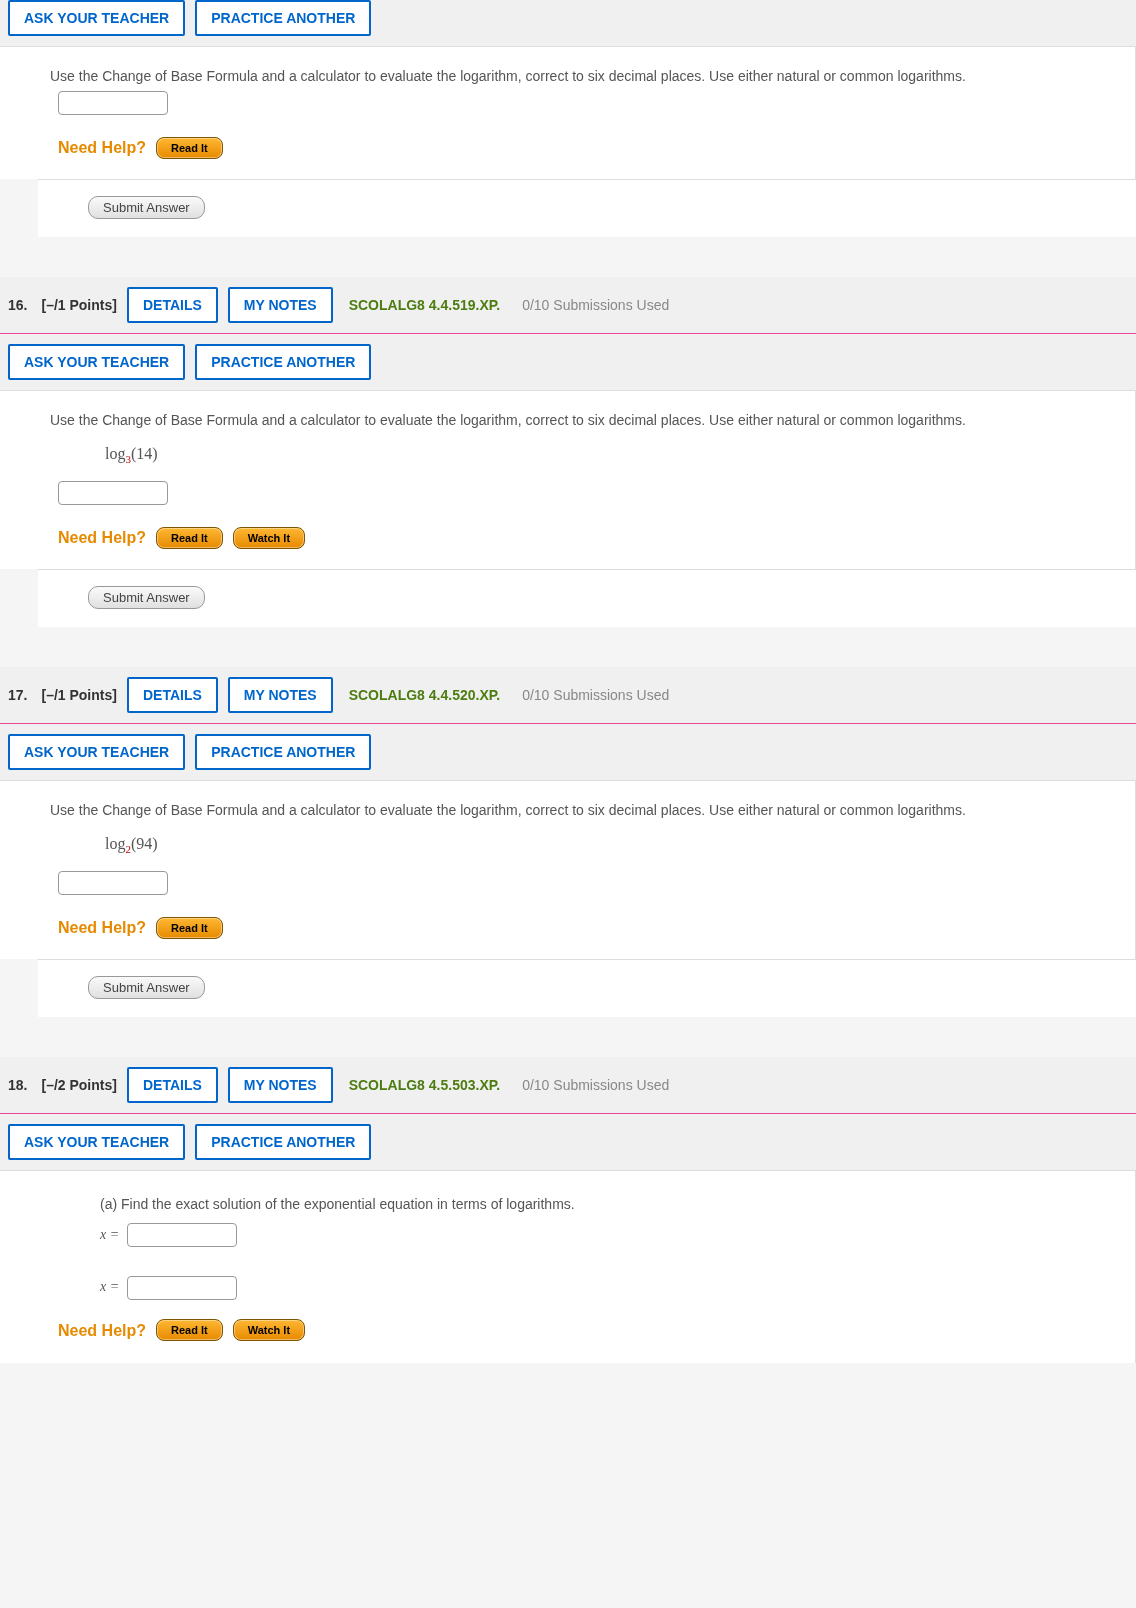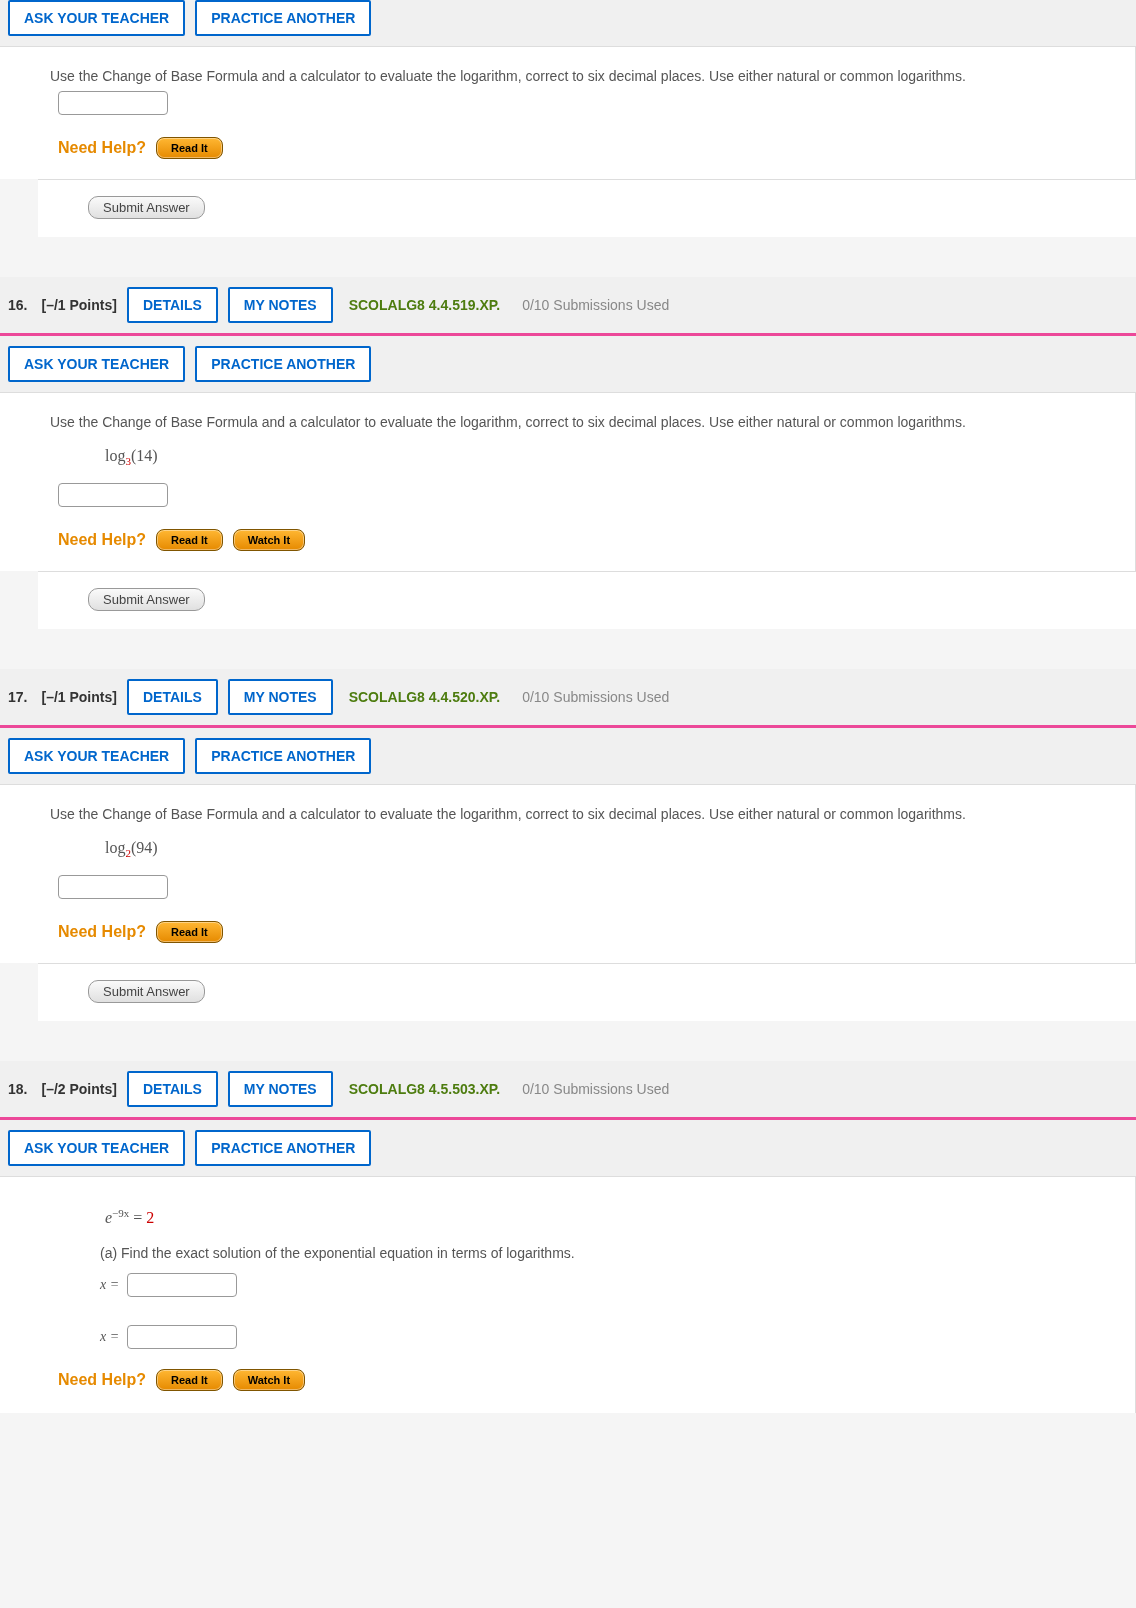--- a/index.html
+++ b/index.html
@@ -6,21 +6,21 @@
 body {
   font-family: Arial, Helvetica, sans-serif;
   font-size: 14px;
   background: #f5f5f5;
   color: #333;
   width: 1136px;
 }
 .header-row {
   background: #f0f0f0;
   padding: 10px 8px;
-  border-bottom: 3px solid #ec4899;
+  border-bottom: 1px solid #ec4899;
   display: flex;
   flex-wrap: wrap;
   align-items: center;
   gap: 10px;
 }
 .button-row {
   background: #f0f0f0;
   padding: 10px 8px;
   display: flex;
   gap: 10px;
@@ -244,23 +244,20 @@
   <button class="blue-btn">DETAILS</button>
   <button class="blue-btn">MY NOTES</button>
   <span class="ref">SCOLALG8 4.5.503.XP.</span>
   <span class="subs">0/10 Submissions Used</span>
 </div>
 <div class="button-row">
   <button class="blue-btn">ASK YOUR TEACHER</button>
   <button class="blue-btn">PRACTICE ANOTHER</button>
 </div>
 <div class="body inset" style="padding-bottom:14px;">
-  <div class="formula">
-    <span style="font-style:italic">e</span><span class="sup">−9x</span> = <span class="val">2</span>
-  </div>
   <div class="prompt-line">(a) Find the exact solution of the exponential equation in terms of logarithms.</div>
   <div class="prompt-line">
     <span class="xeq">x =</span>
     <input class="inline-input" type="text" style="">
   </div>
   <div style="height:20px;"></div>
   <div class="prompt-line">
     <span class="xeq">x =</span>
     <input class="inline-input" type="text" style="">
   </div>

